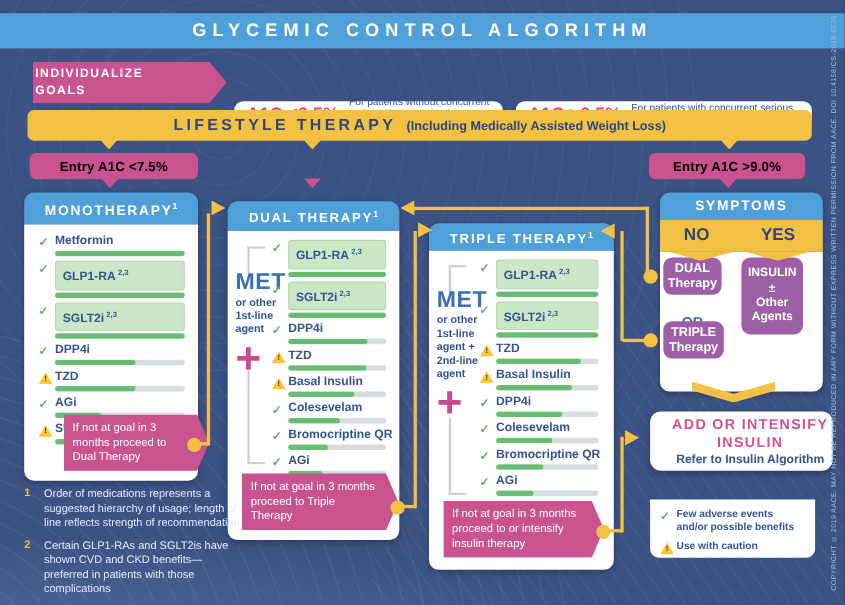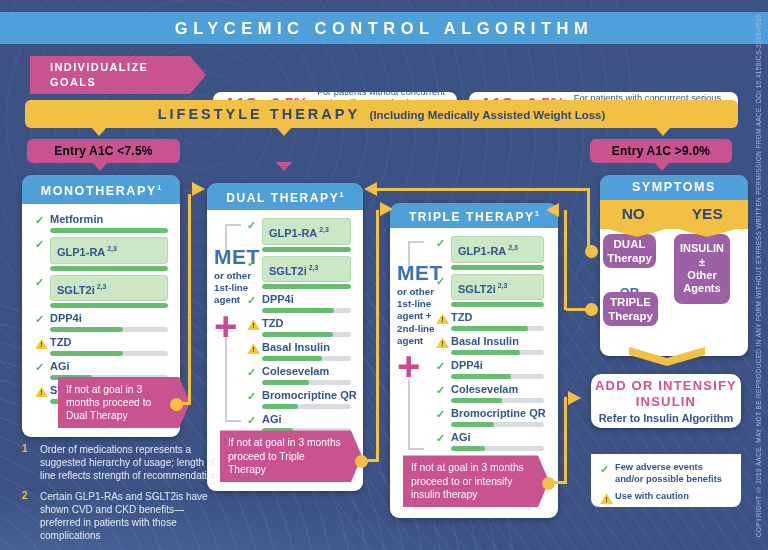--- a/index.html
+++ b/index.html
@@ -16,21 +16,21 @@
   .deco.wave{left:0;top:360px;width:768px;height:190px;
     background:radial-gradient(ellipse 120% 110% at 6% 135%,rgba(130,168,222,0.32),rgba(130,168,222,0) 62%);}
   
   .titlebar{position:absolute;left:0;top:12px;width:768px;height:32px;background:#4FA0D8;}
   .titlebar span{display:block;text-align:center;line-height:32px;color:#fff;font-weight:bold;
     font-size:16.5px;letter-spacing:5.5px;}
   
   .badge{position:absolute;left:30px;top:56px;width:176px;height:38px;background:#C9538F;
     clip-path:polygon(0 0,calc(100% - 16px) 0,100% 50%,calc(100% - 16px) 100%,0 100%);
     color:#fff;font-weight:bold;font-size:11px;letter-spacing:1.4px;line-height:1.32;
-    display:flex;flex-direction:column;justify-content:center;padding-left:20px;box-sizing:border-box;}
+    display:flex;flex-direction:column;justify-content:center;padding-left:2px;box-sizing:border-box;}
   .a1cbox{position:absolute;top:56px;height:22px;background:#fff;border-radius:8px;display:flex;
     align-items:center;padding:12px 11px;box-sizing:border-box;gap:9px;box-shadow:0 1px 3px rgba(0,0,0,.25);margin-top:36px;}
   .a1c{color:#D4508E;font-weight:bold;font-size:16.5px;white-space:nowrap;}
   .a1cdesc{color:#33548F;font-size:9.3px;line-height:1.22;font-weight:500;}
   
   .lifestyle{position:absolute;left:25px;top:100px;width:713px;height:28px;background:#F2C143;
     border-radius:6px;text-align:center;line-height:28px;color:#2E4678;white-space:nowrap;}
   .ls-title{font-weight:bold;font-size:14.5px;letter-spacing:3px;}
   .ls-sub{font-size:11.5px;font-weight:600;margin-left:5px;letter-spacing:0;}
   .tail{position:absolute;width:16px;height:9px;clip-path:polygon(0 0,100% 0,50% 100%);}
@@ -78,21 +78,21 @@
   .sym-band .yes{width:55%;text-align:center;line-height:27px;}
   .vnotch{position:absolute;width:58px;height:8px;background:#F2C143;
     clip-path:polygon(0 0,100% 0,50% 100%);z-index:4;}
   .sym-body{position:absolute;left:0;top:54px;width:100%;height:127px;background:#fff;
     border-radius:0 0 9px 9px;}
   .pbox{position:absolute;background:#9D5FA5;border-radius:8px;color:#fff;text-align:center;
     font-weight:bold;display:flex;flex-direction:column;justify-content:center;font-size:11.5px;line-height:1.22;}
   .ortext{position:absolute;color:#3A70B5;font-weight:bold;font-size:13px;text-align:center;}
   .chev{position:absolute;background:#F2C143;clip-path:polygon(0 0,50% 58%,100% 0,100% 42%,50% 100%,0 42%);}
   .cta{position:absolute;background:#fff;border-radius:10px;text-align:center;
-    box-shadow:0 2px 6px rgba(0,0,0,.28);display:flex;flex-direction:column;justify-content:center;}
+    box-shadow:0 2px 6px rgba(0,0,0,.28);display:flex;flex-direction:column;justify-content:center;padding-left:16px;}
   .cta-t{color:#D4508E;font-weight:bold;font-size:13px;letter-spacing:1.2px;line-height:1.18;}
   .cta-s{color:#33548F;font-size:11px;margin-top:3px;font-weight:700;}
   .legend-head{position:absolute;background:#C9538F;color:#fff;text-align:center;font-weight:bold;
     font-size:11.5px;letter-spacing:1.5px;border-radius:8px 8px 0 0;line-height:21px;}
   .legend-body{position:absolute;background:#fff;border-radius:0 0 8px 8px;padding:8px 9px 0 9px;
     box-sizing:border-box;}
   .lg-item{display:flex;align-items:flex-start;margin-bottom:6px;}
   .lg-item .txt{color:#33548F;font-size:9.3px;line-height:1.25;font-weight:600;}
   
   .footnotes{position:absolute;left:22px;top:443px;width:196px;}

